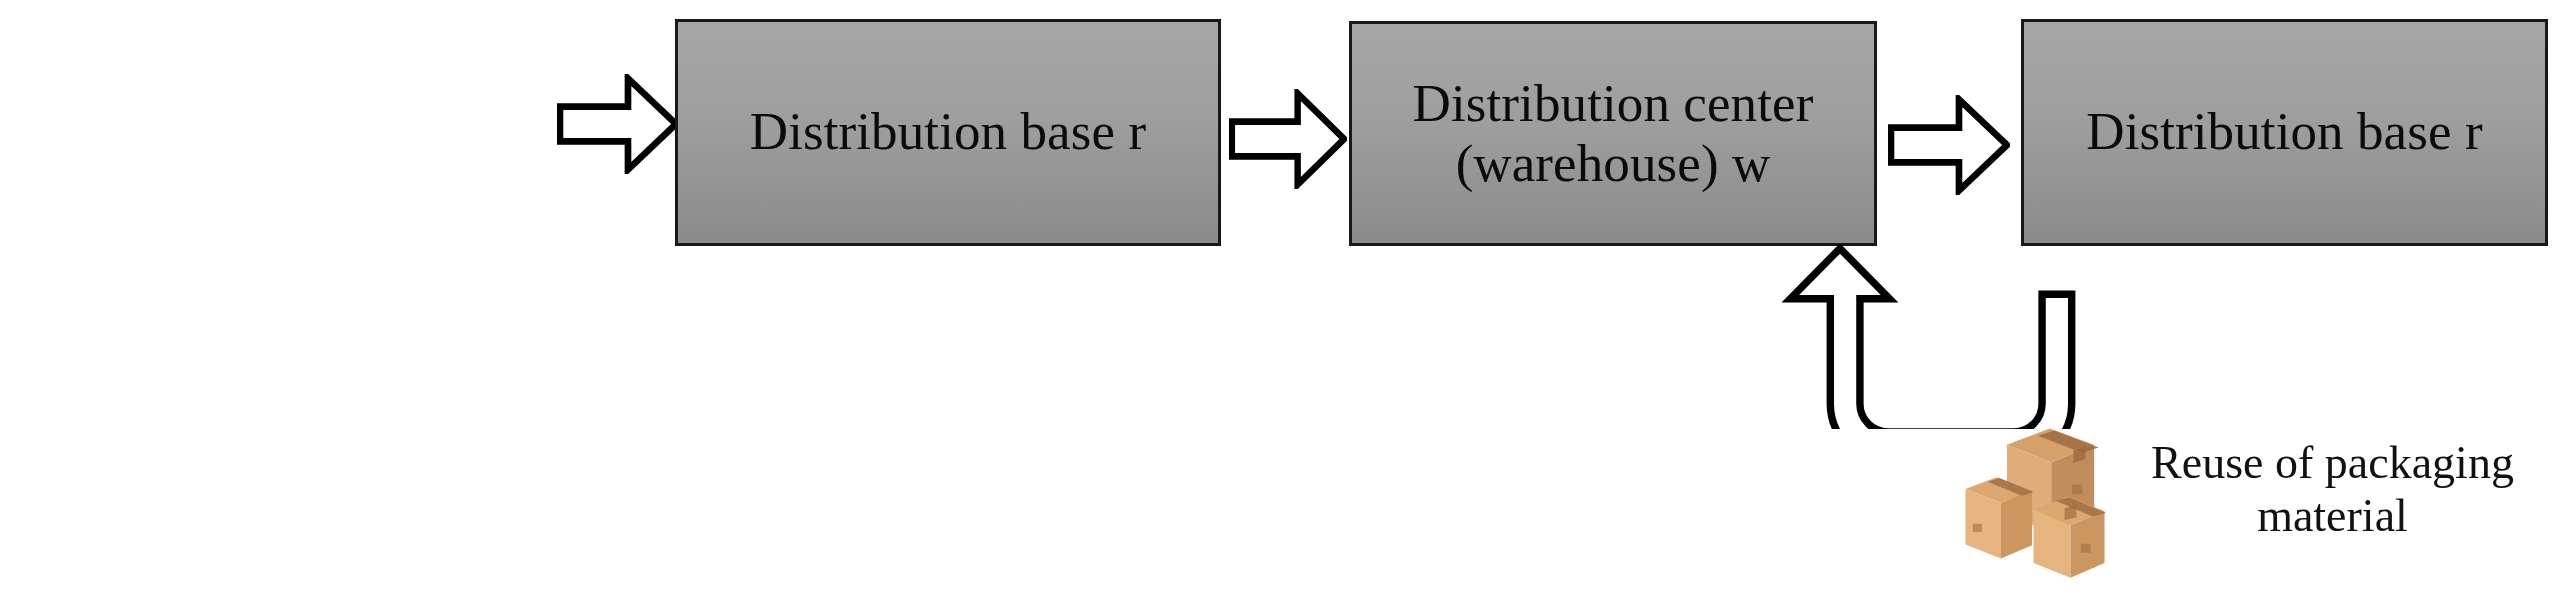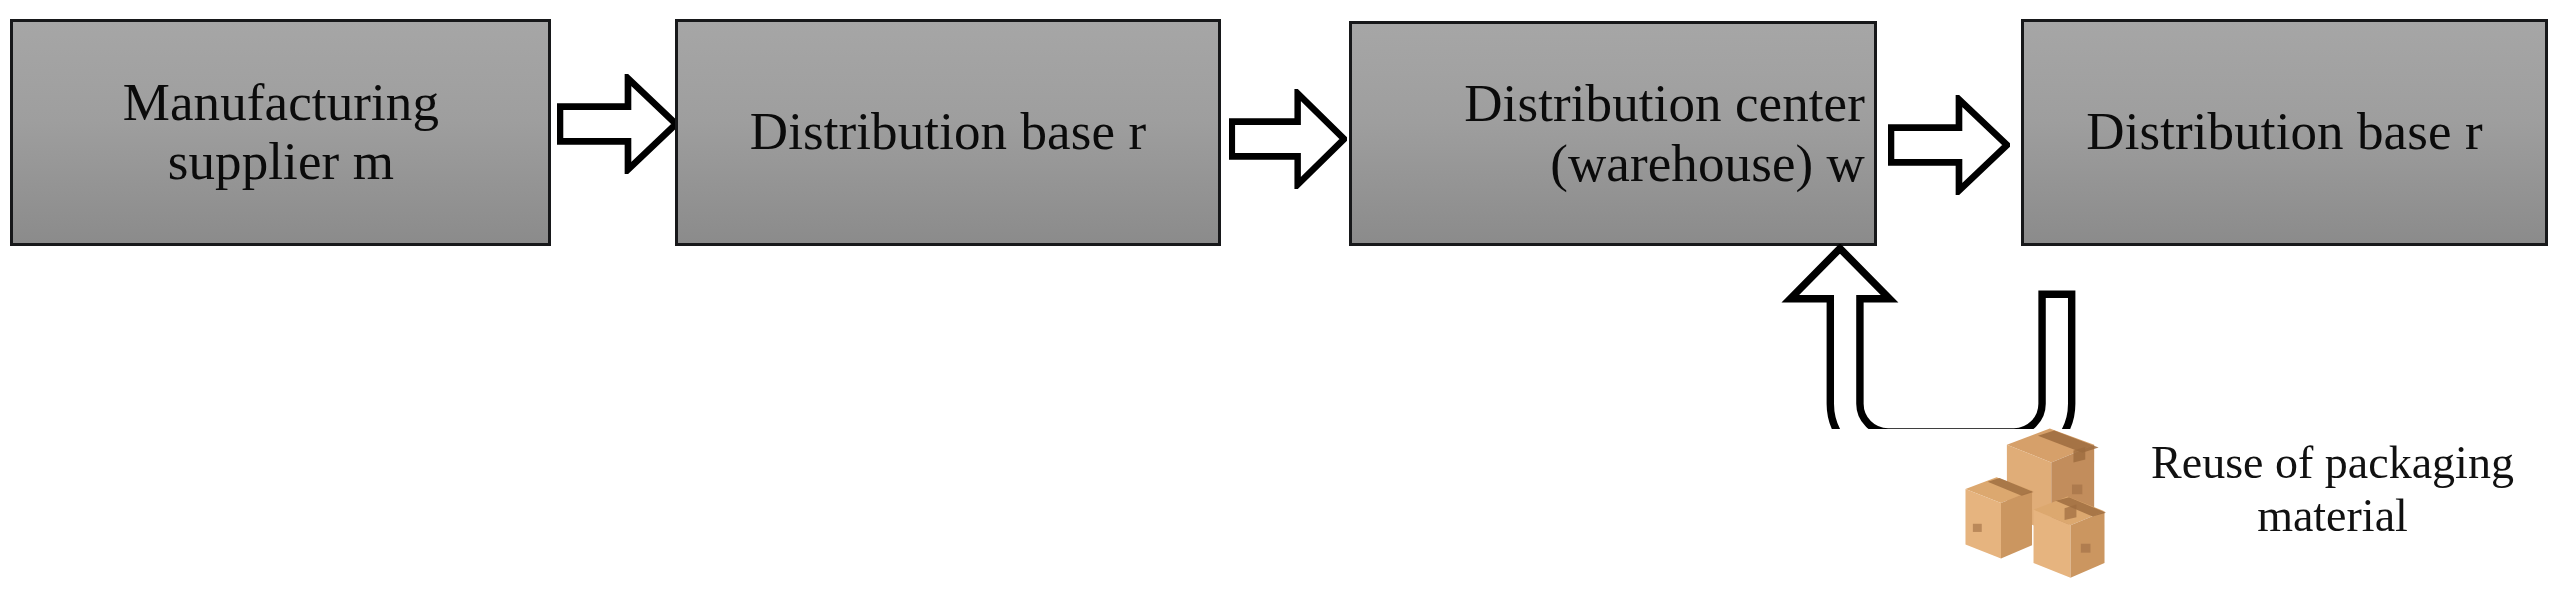--- a/index.html
+++ b/index.html
@@ -65,42 +65,38 @@
     text-align: center;
     white-space: pre-line;
     margin-top: 19px;
   }
 </style>
 </head>
 <body>
 
 <div id="canvas">
 
-  <div class="proc-box" id="node-supplier" style="left:10.4px; top:18.5px; width:541px; height:227px;">
-    <span class="box-label">Manufacturing
-supplier m</span>
-  </div>
 
   <div class="block-arrow" id="flow-arrow-1" style="left:557px; top:74px; width:122px; height:100px;">
     <svg viewBox="0 0 165 135" preserveAspectRatio="none">
       <polygon points="4,44 96,44 96,6 161,67.5 96,129 96,91 4,91" fill="#ffffff" stroke="#000000" stroke-width="9" stroke-linejoin="miter"></polygon>
     </svg>
   </div>
 
   <div class="proc-box" id="node-base-1" style="left:675px; top:18.5px; width:546px; height:227px;">
     <span class="box-label">Distribution base r</span>
   </div>
 
   <div class="block-arrow" id="flow-arrow-2" style="left:1229px; top:89px; width:118px; height:100px;">
     <svg viewBox="0 0 165 135" preserveAspectRatio="none">
       <polygon points="4,44 96,44 96,6 161,67.5 96,129 96,91 4,91" fill="#ffffff" stroke="#000000" stroke-width="9" stroke-linejoin="miter"></polygon>
     </svg>
   </div>
 
-  <div class="proc-box" id="node-warehouse" style="left:1349px; top:21px; width:528px; height:225px;text-align:right;">
+  <div class="proc-box" id="node-warehouse" style="left:1349px; top:21px; width:528px; height:225px;">
     <span class="box-label">Distribution center
 (warehouse) w</span>
   </div>
 
   <div class="block-arrow" id="flow-arrow-3" style="left:1888px; top:95px; width:122px; height:100px;">
     <svg viewBox="0 0 165 135" preserveAspectRatio="none">
       <polygon points="4,44 96,44 96,6 161,67.5 96,129 96,91 4,91" fill="#ffffff" stroke="#000000" stroke-width="9" stroke-linejoin="miter"></polygon>
     </svg>
   </div>
 

